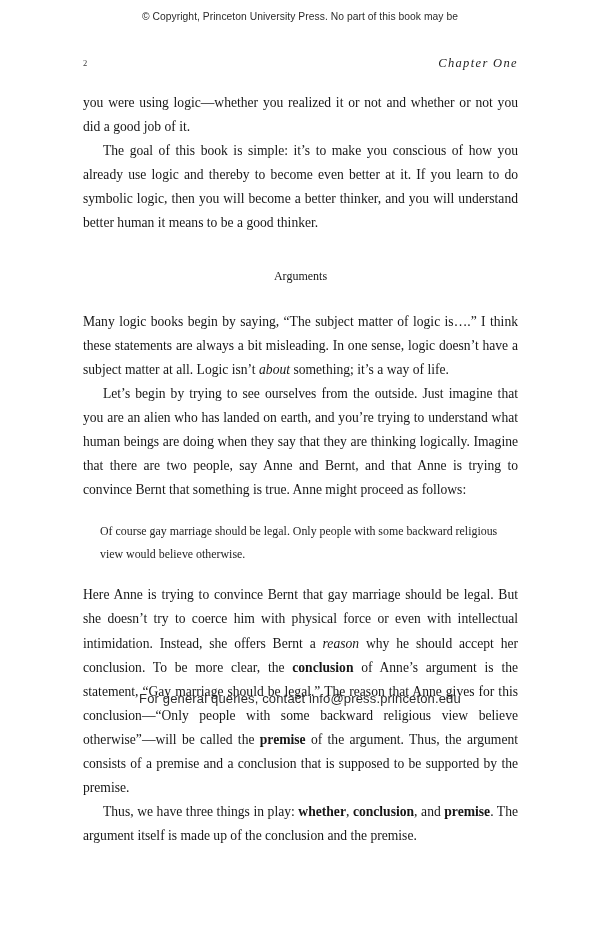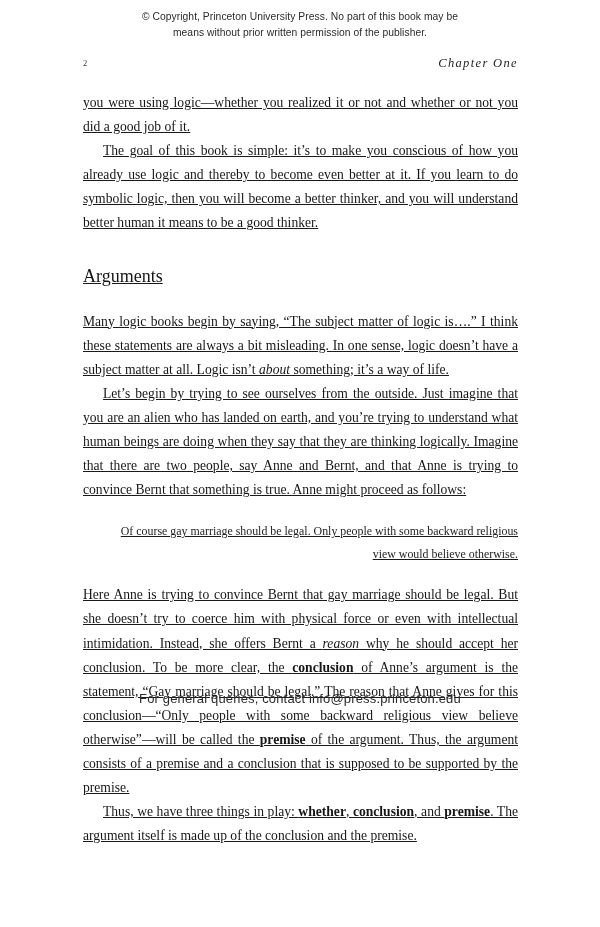--- a/index.html
+++ b/index.html
@@ -70,54 +70,54 @@
     letter-spacing: 1.35px;
     color: #222;
   }
 
   
   .column {
     position: absolute;
     top: 91px;
     left: 83px;
     width: 435px;
-    text-decoration: underline;
   }
 
   p.body {
     margin: 0;
     font-size: 13.6px;
     line-height: 24.1px;
     text-align: justify;
     text-justify: inter-word;
     color: #161616;
     hyphens: manual;
   }
   p.body.indent {
     text-indent: 20px;
   }
 
   
   h2.section {
     margin: 0;
     font-weight: normal;
-    font-size: 18px;
+    font-size: 12px;
     line-height: 24px;
+    text-align: center;
     color: #161616;
     padding-top: 28px;
     padding-bottom: 22px;
   }
 
   
   blockquote.extract {
     margin: 0;
     padding: 18px 0 17px 17px;
     font-size: 11.9px;
     line-height: 23px;
-    text-align: right;
+    text-align: left;
     color: #1d1d1d;
   }
   blockquote.extract p {
     margin: 0;
   }
 
   em { font-style: italic; }
   strong { font-weight: bold; }
 
   
@@ -133,21 +133,20 @@
     letter-spacing: 0.15px;
   }
 </style>
 </head>
 <body>
 
 <div class="page">
 
   <div class="copyright">
     <span class="cline">© Copyright, Princeton University Press. No part of this book may be</span>
-    <span class="cline">means without prior written permission of the publisher.</span>
   </div>
 
   <div class="runhead">
     <span class="folio">2</span>
     <span class="runhead-title">Chapter One</span>
   </div>
 
   <div class="column">
 
     <p class="body">you were using logic—whether you realized it or not and whether or not you did a good job of it.</p>

